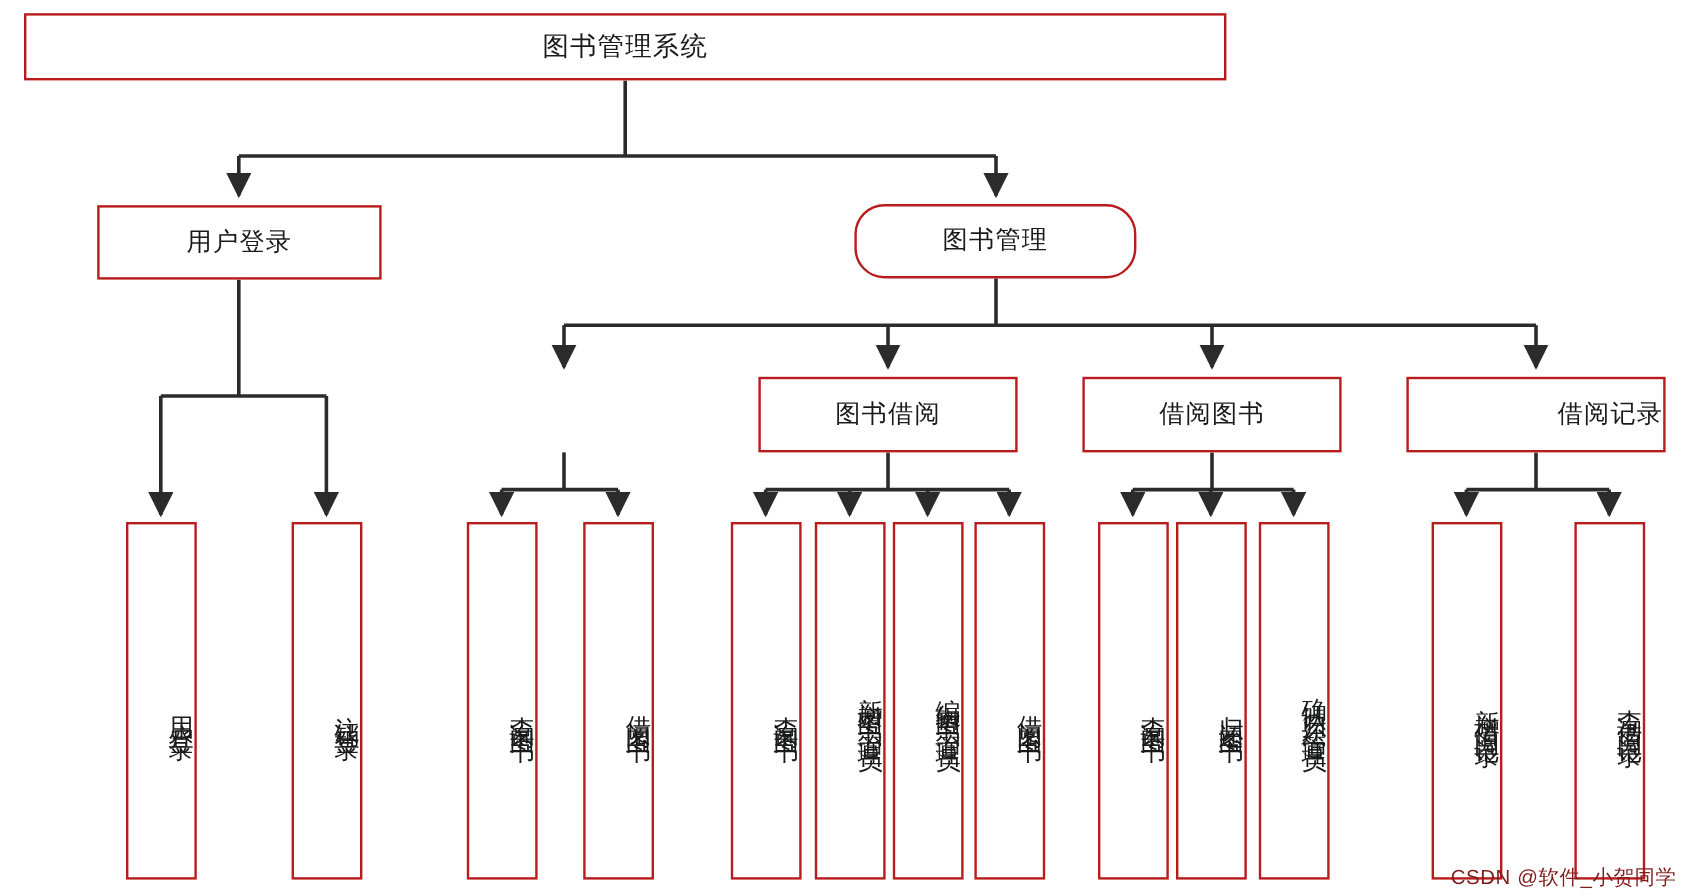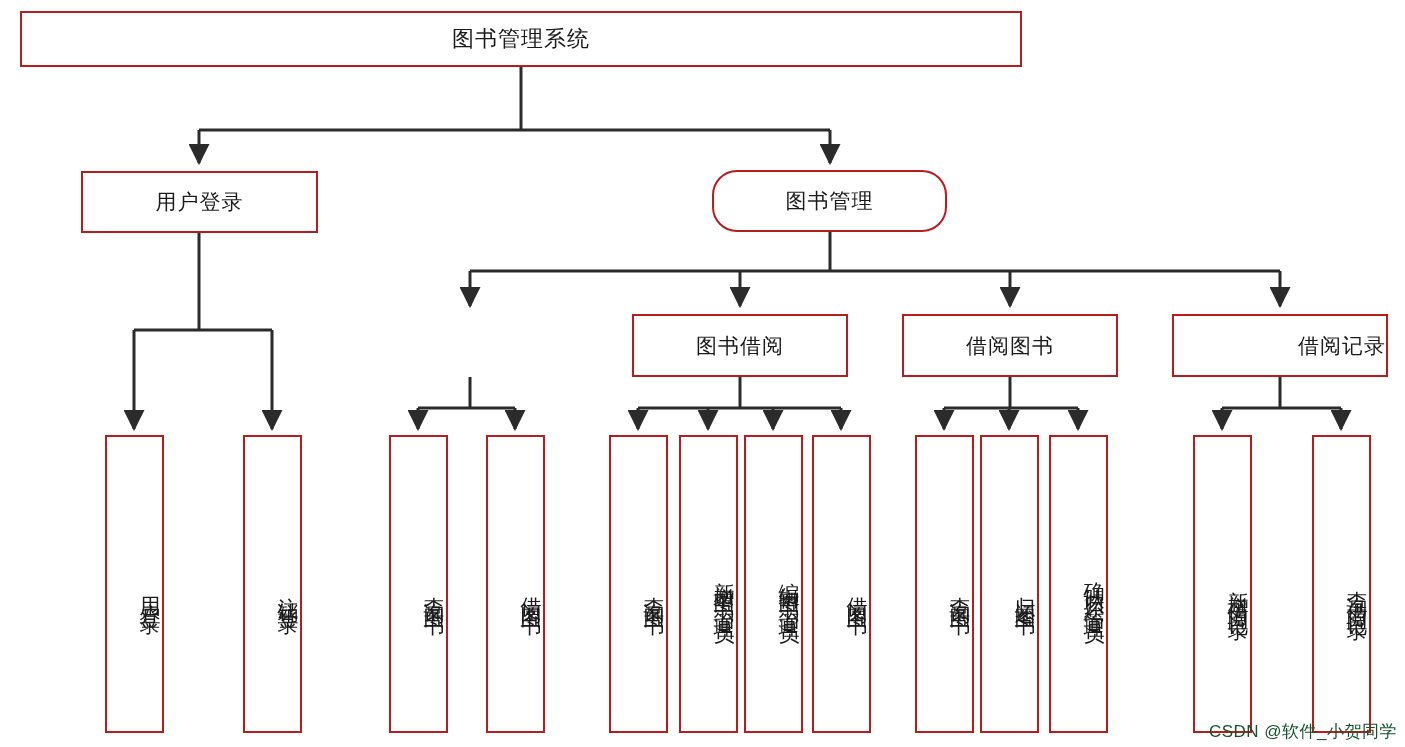--- a/index.html
+++ b/index.html
@@ -57,21 +57,21 @@
     white-space: normal;
   }
   .node.root {
     font-size: 22px;
   }
   .watermark {
     position: absolute;
     right: 8px;
     bottom: 4px;
     font-size: 17px;
-    color: #14532d;
+    color: #7f1d1d;
     letter-spacing: 0.5px;
     white-space: nowrap;
   }
 </style>
 </head>
 <body>
 
 <div id="canvas">
 
   <svg id="wires" viewBox="0 0 1405 747" xmlns="http://www.w3.org/2000/svg">

